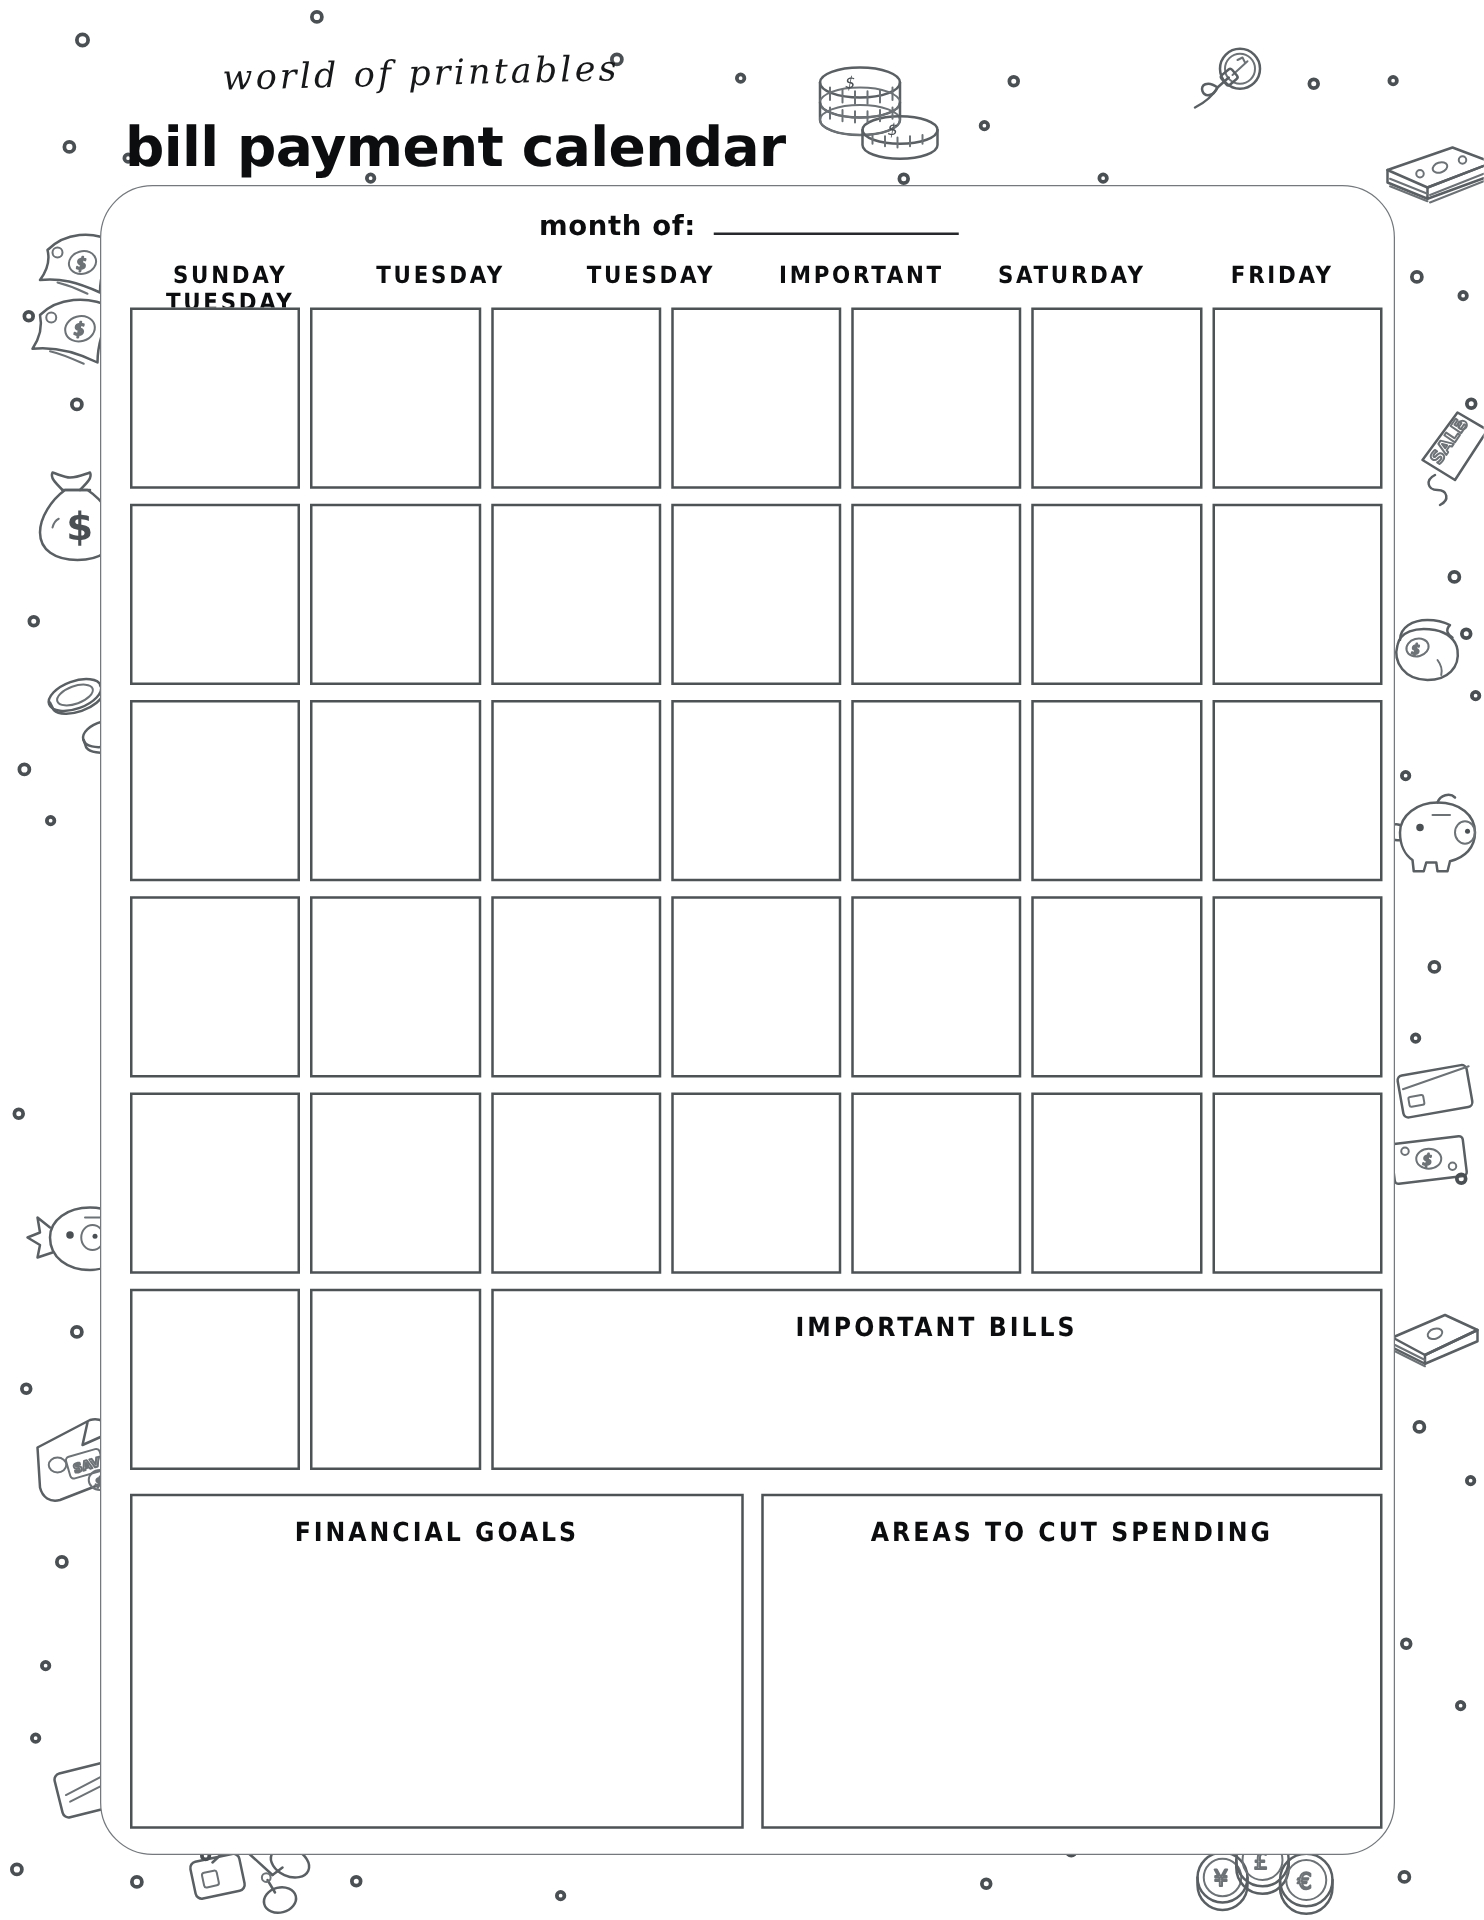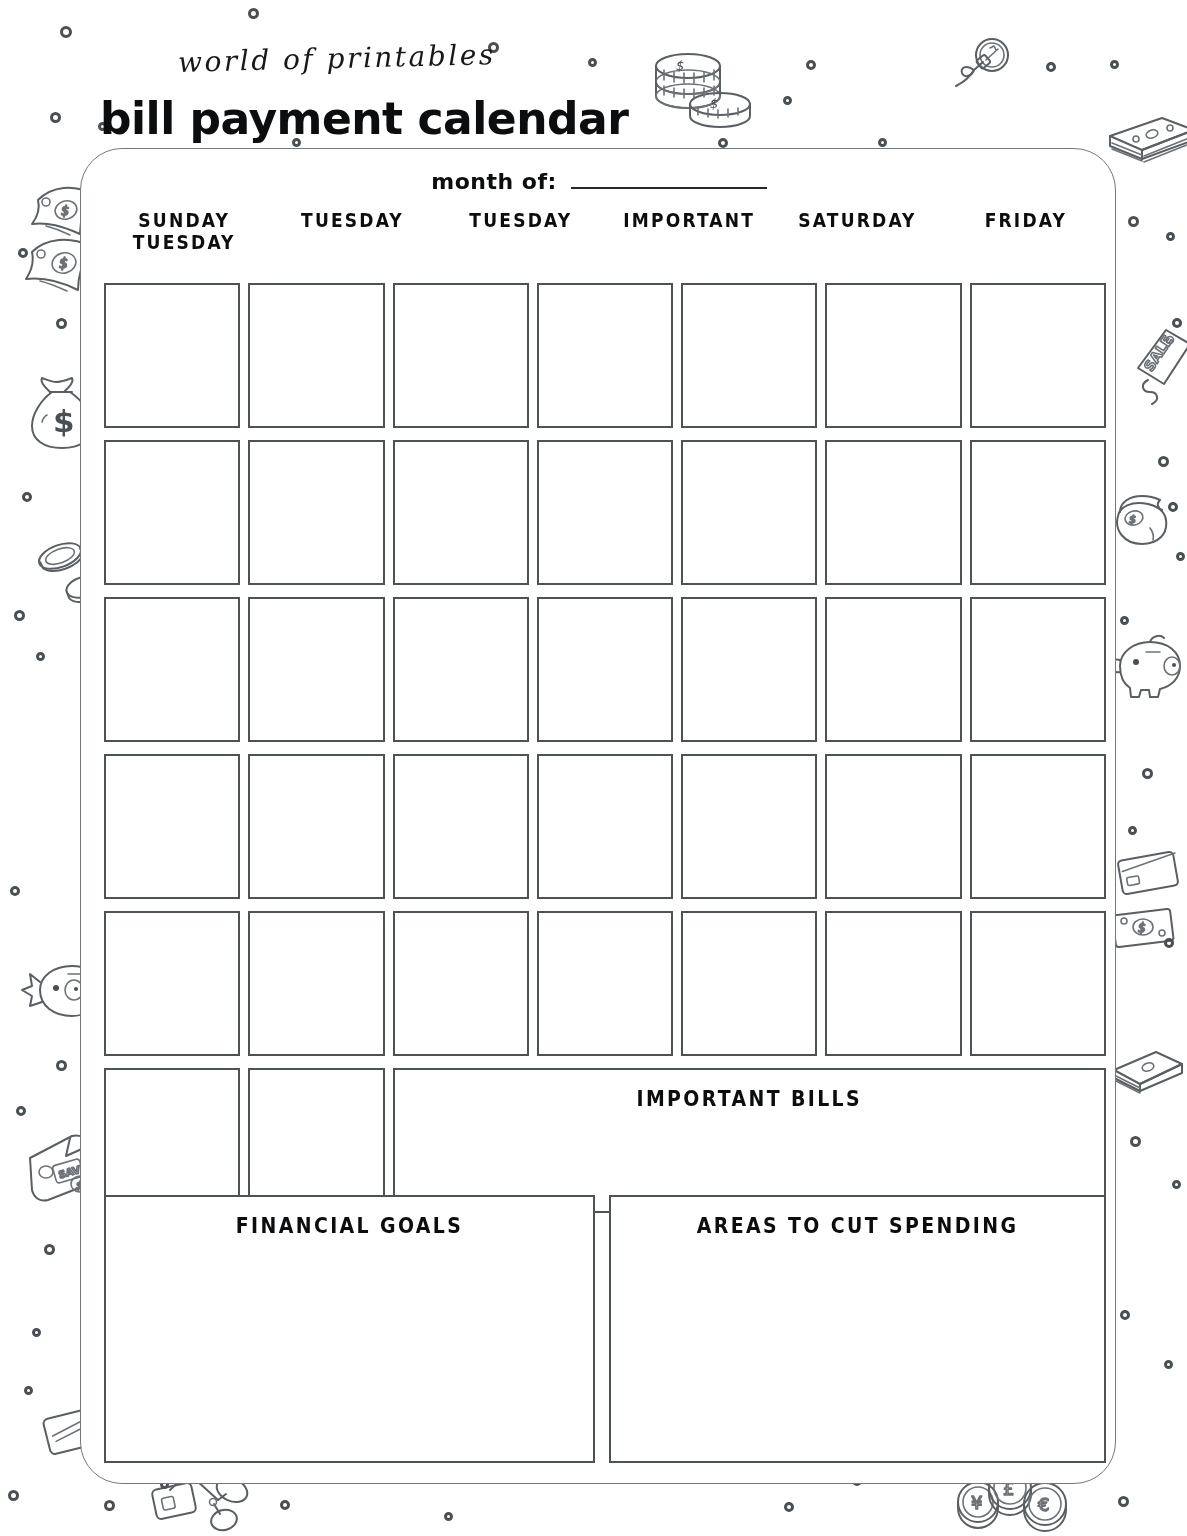--- a/index.html
+++ b/index.html
@@ -116,21 +116,20 @@
 
   #grid {
     position: absolute;
     left: 23px; top: 97px;
     width: 1002px;
     display: grid;
     grid-template-columns: repeat(7, 1fr);
     grid-auto-rows: 145px;
     column-gap: 8px;
     row-gap: 12px;
-    margin-top: 37px;
   }
   .daycell {
     border: 2px solid #4d5255;
     background: #fff;
   }
   .cell-important {
     grid-column: 3 / span 5;
     border: 2px solid #4d5255;
     background: #fff;
     position: relative;

